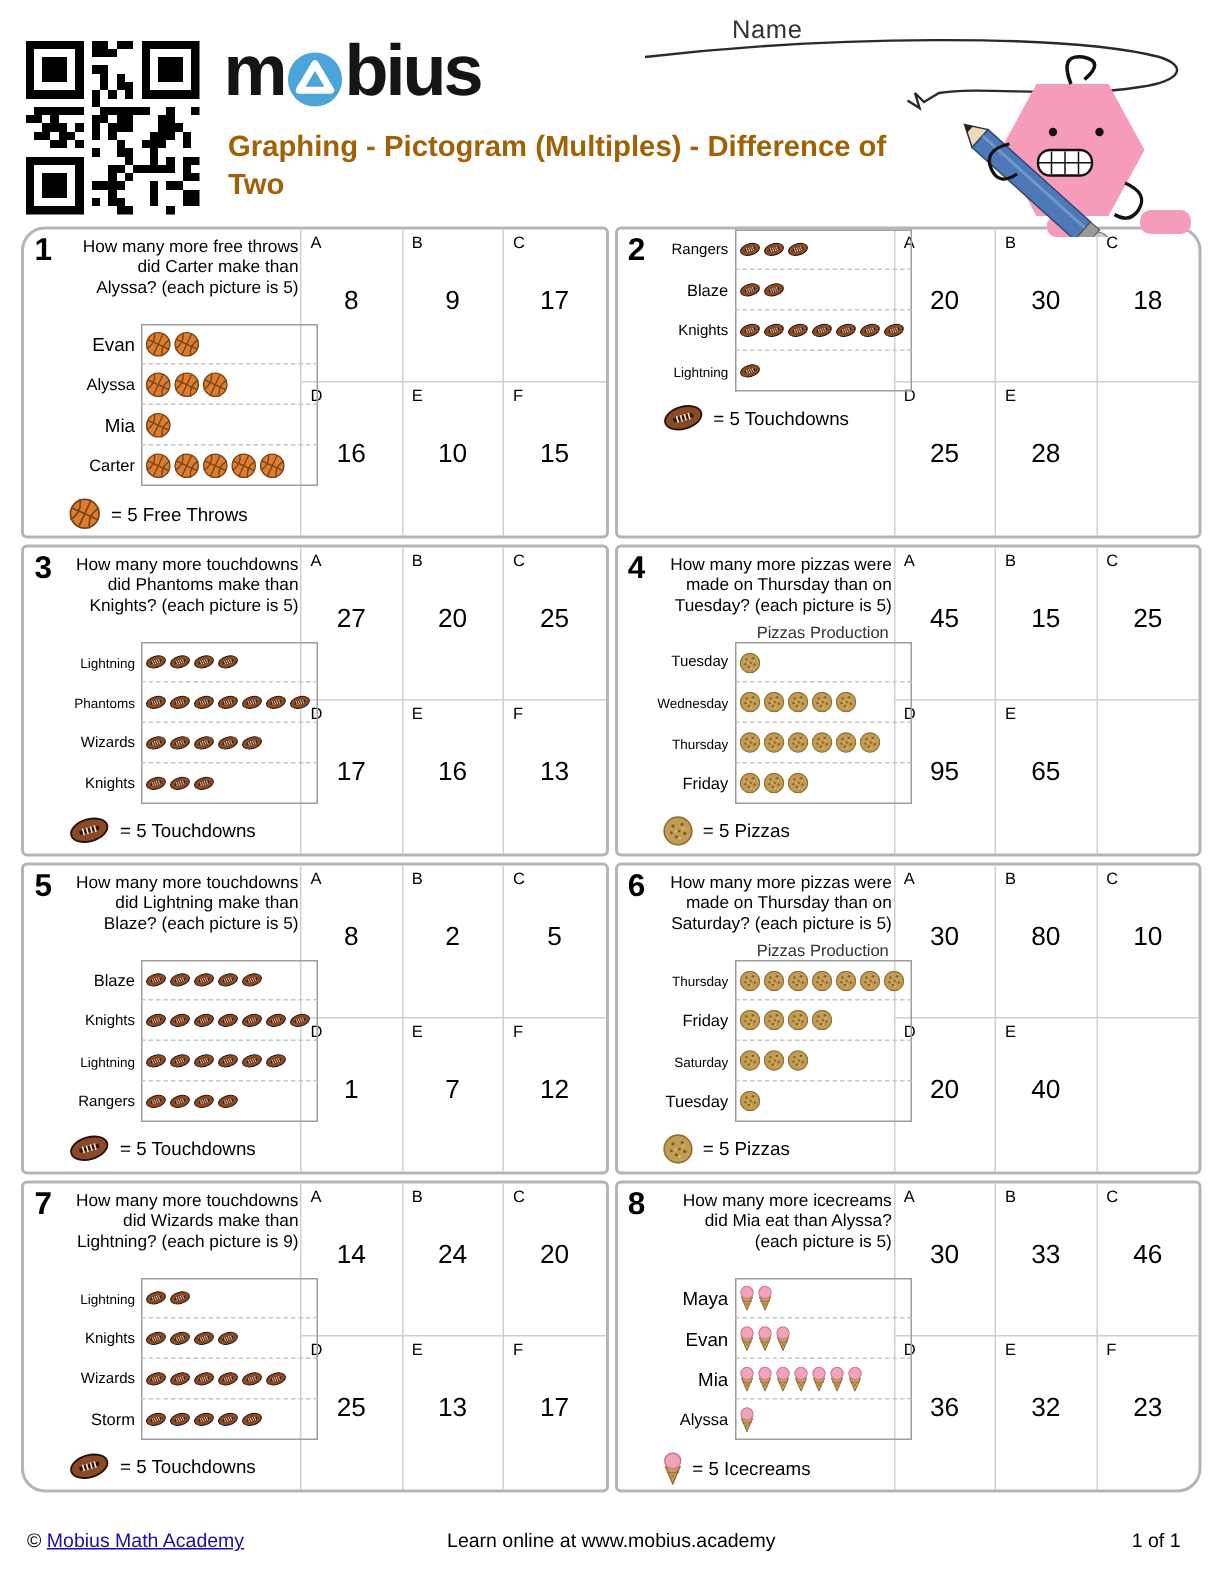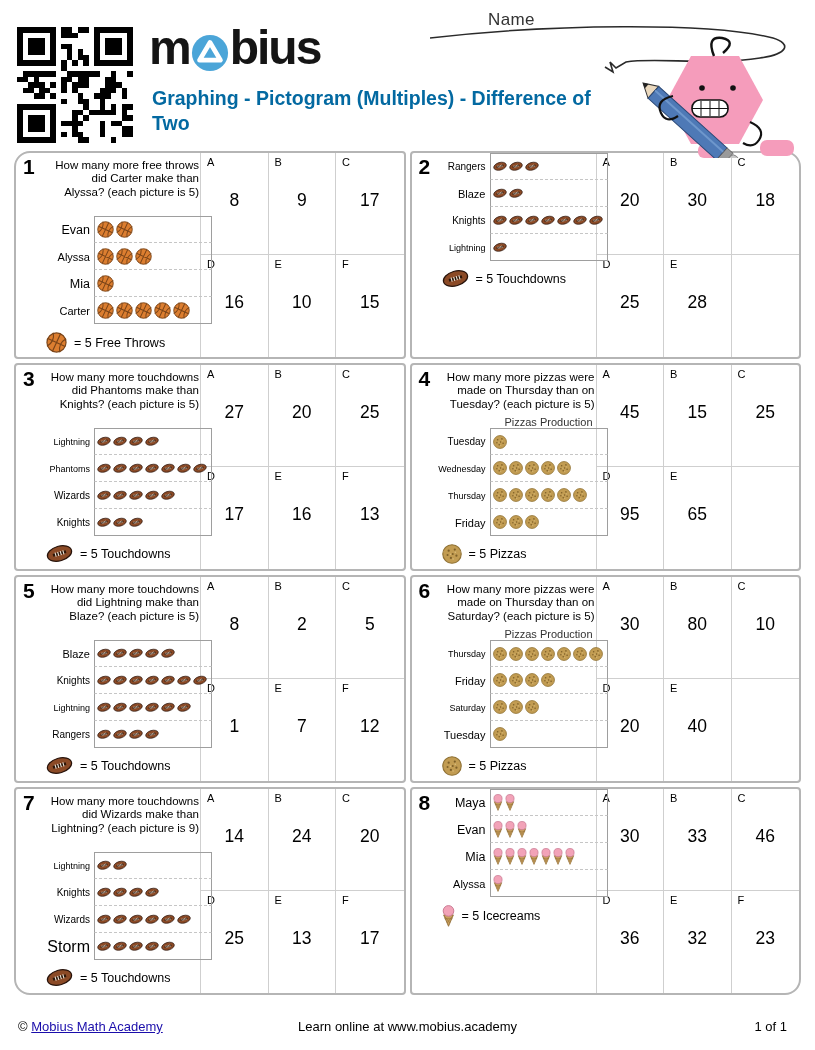--- a/index.html
+++ b/index.html
@@ -5,21 +5,21 @@
   * { margin:0; padding:0; box-sizing:border-box; }
   body { font-family:"Liberation Sans", sans-serif; background:#fff; }
   .page { position:relative; width:815px; height:1050px; background:#fff; overflow:hidden; }
 
   
   .qr { position:absolute; top:27px; left:17px; width:116px; height:116px; }
   .logo { position:absolute; top:20px; left:149px; display:flex; align-items:center;
           font-size:48px; font-weight:800; letter-spacing:-2px; color:#151515; }
   .logo svg { margin:10px 1px 0 1px; }
   .wtitle { position:absolute; top:86px; left:152px; width:445px; font-size:19.5px;
-            font-weight:bold; line-height:24.5px; color:#0369a1; }
+            font-weight:bold; line-height:24.5px; color:#a16207; }
   .name-label { position:absolute; top:10px; left:488px; font-size:17px; color:#333; letter-spacing:.4px; }
   .mascot { position:absolute; top:0; left:430px; width:385px; height:158px; z-index:6; pointer-events:none; }
 
   
   .grid { position:absolute; top:151px; left:14px; width:787px;
           display:grid; grid-template-columns:1fr 1fr; grid-auto-rows:208px; gap:4px; }
   .card { position:relative; display:flex; background:#fff; border:2px solid #b5b5b5; border-radius:4px; }
   .card.tl{border-top-left-radius:16px}.card.tr{border-top-right-radius:16px}
   .card.bl{border-bottom-left-radius:16px}.card.br{border-bottom-right-radius:16px}
   .card-left { position:relative; width:184px; }
@@ -1679,21 +1679,21 @@
                 </g>
               </svg>
               <svg width="14" height="10.5" viewBox="0 0 20 14">
                 <g transform="rotate(-16 10 7)">
                   <ellipse cx="10" cy="7" rx="9.2" ry="5.4" fill="#8B4A26" stroke="#26120a" stroke-width="0.9"></ellipse>
                   <path d="M5,7 H15" stroke="#2a1508" stroke-width="2"></path>
                   <path d="M7,5.4 V8.6 M9,5.4 V8.6 M11,5.4 V8.6 M13,5.4 V8.6" stroke="#f0e8dc" stroke-width="0.8"></path>
                 </g>
               </svg>
             </div>
-            <div class="pict-label" style="font-size: 16px;">Storm</div>
+            <div class="pict-label" style="font-size: 11px;">Storm</div>
             <div class="pict-cell last">
               <svg width="14" height="10.5" viewBox="0 0 20 14">
                 <g transform="rotate(-16 10 7)">
                   <ellipse cx="10" cy="7" rx="9.2" ry="5.4" fill="#8B4A26" stroke="#26120a" stroke-width="0.9"></ellipse>
                   <path d="M5,7 H15" stroke="#2a1508" stroke-width="2"></path>
                   <path d="M7,5.4 V8.6 M9,5.4 V8.6 M11,5.4 V8.6 M13,5.4 V8.6" stroke="#f0e8dc" stroke-width="0.8"></path>
                 </g>
               </svg>
               <svg width="14" height="10.5" viewBox="0 0 20 14">
                 <g transform="rotate(-16 10 7)">
@@ -1759,20 +1759,21 @@
           </div>
           <div class="ans-cell">
             <span class="ans-letter">F</span>
             <div class="ans-value">17</div>
           </div>
         </div>
       </div>
       <div class="card br">
         <div class="card-left">
           <div class="q-num">8</div>
+          <div class="q-text">How many more icecreams did Mia eat than Alyssa? (each picture is 5)</div>
           <div class="pictogram">
             <div class="pict-label" style="font-size: 12.5px;">Maya</div>
             <div class="pict-cell first">
               <svg width="10" height="17" viewBox="0 0 12 20">
                 <polygon points="1.5,9 10.5,9 6,19.5" fill="#C9A05C" stroke="#8F6B35" stroke-width="0.8"></polygon>
                 <path d="M2.5,10.5 L7.5,16.5 M9.5,10.5 L4.5,16.5 M2.2,12.5 H9.8" stroke="#8F6B35" stroke-width="0.5" fill="none"></path>
                 <circle cx="6" cy="5.3" r="4.9" fill="#F2A3B8" stroke="#C97A93" stroke-width="0.9"></circle>
               </svg>
               <svg width="10" height="17" viewBox="0 0 12 20">
                 <polygon points="1.5,9 10.5,9 6,19.5" fill="#C9A05C" stroke="#8F6B35" stroke-width="0.8"></polygon>

